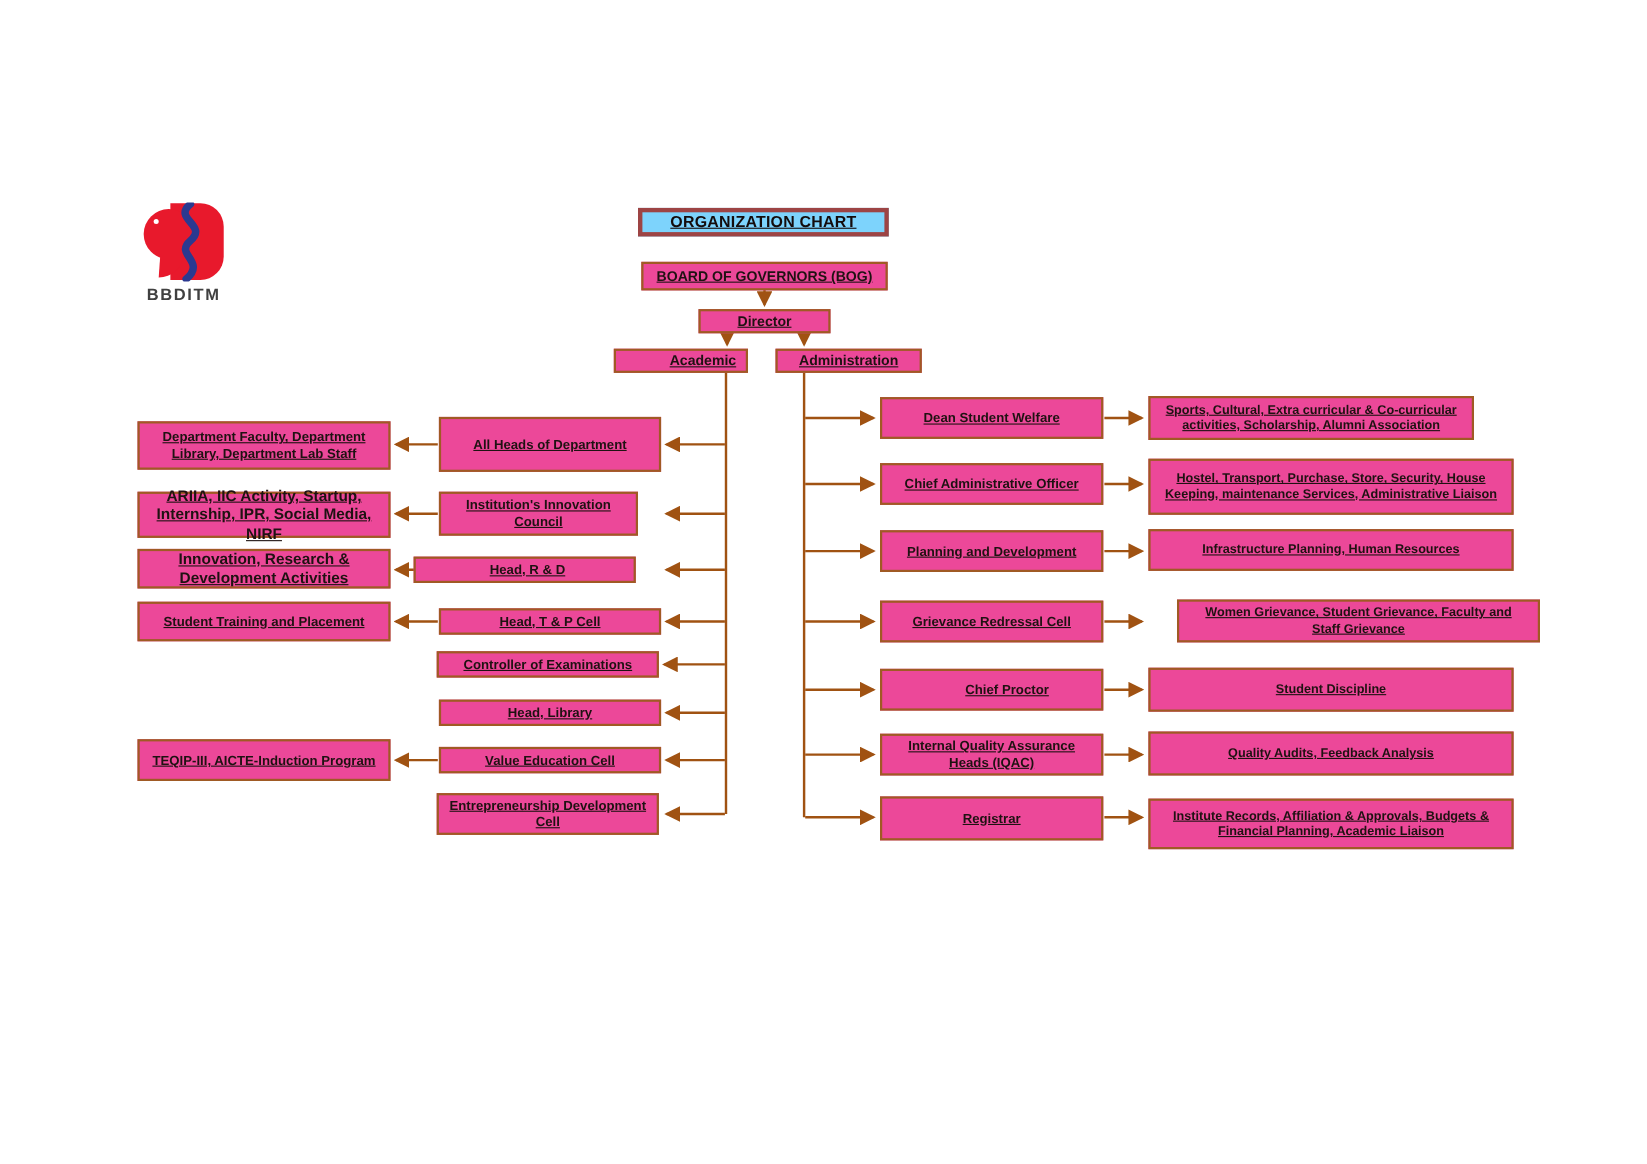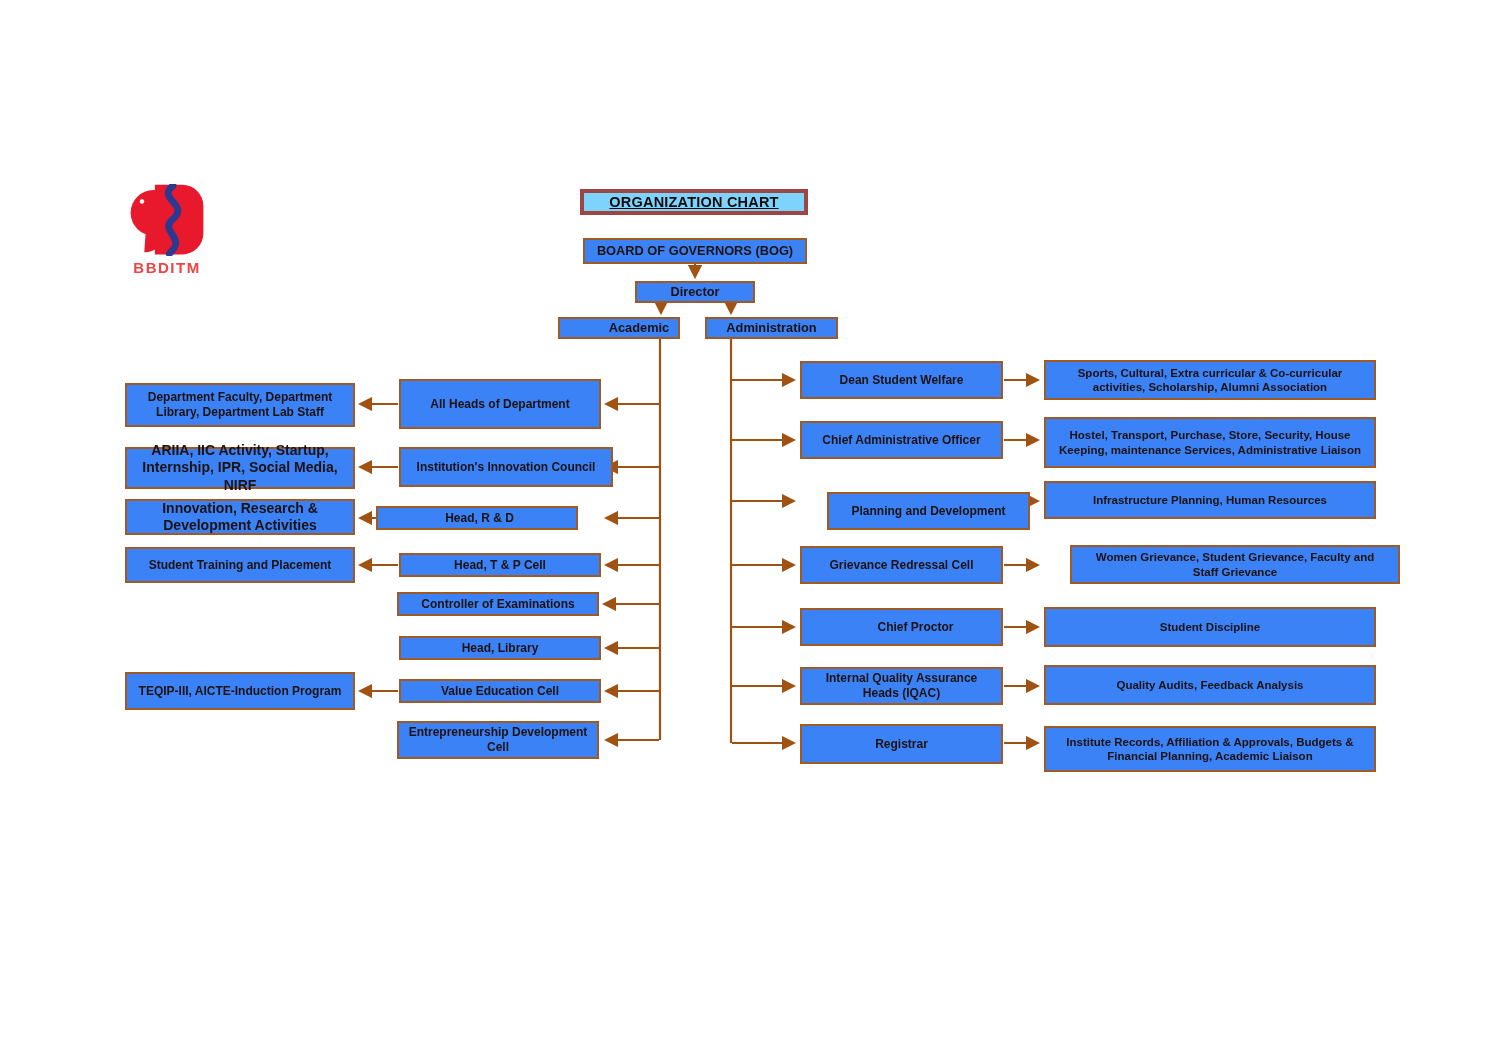--- a/index.html
+++ b/index.html
@@ -2,34 +2,34 @@
 <html><head>
 <meta charset="utf-8">
 <style>
   html,body{margin:0;padding:0;background:#ffffff;}
   .canvas{
     position:relative;width:1497px;height:1058px;background:#ffffff;overflow:hidden;
     font-family:"Liberation Sans",sans-serif;font-weight:700;color:#1f1212;
   }
   .wires{position:absolute;left:0;top:0;width:1497px;height:1058px;pointer-events:none;}
   .box{
-    position:absolute;box-sizing:border-box;background:#3b82f6;border:2px solid #a05a24;
+    position:absolute;box-sizing:border-box;background:#ec4899;border:2px solid #a05a24;
     display:flex;align-items:center;justify-content:center;text-align:center;
-    padding:1px 8px;line-height:1.22;font-size:12px;
+    padding:1px 8px;line-height:1.22;font-size:12px;text-decoration:underline;
   }
   .box.small{font-size:14px;}
   .box.desc-r{font-size:11.5px;padding:1px 10px;}
   .title-box{
     position:absolute;left:580px;top:189px;width:228px;height:26px;box-sizing:border-box;
     background:#7dd3fc;border:4px solid #9d4444;display:flex;align-items:center;justify-content:center;
   }
   .title-box span{font-size:14.5px;color:#140c0c;text-decoration:underline;letter-spacing:.2px;white-space:nowrap;}
   .top-node{font-size:12.8px;}
   .logo{position:absolute;left:127px;top:184px;width:80px;text-align:center;}
-  .logo-text{color:#ef4444;font-size:15px;letter-spacing:1.5px;margin-top:-1px;text-align:center;}
+  .logo-text{color:#404040;font-size:15px;letter-spacing:1.5px;margin-top:-1px;text-align:center;}
 </style>
 </head>
 <body>
 
 <div class="canvas">
 
   <svg class="wires" viewBox="0 0 1497 1058">
     <defs>
       <marker id="ah" viewBox="0 0 10 10" refX="8.5" refY="5" markerWidth="6.5" markerHeight="6.5" orient="auto-start-reverse" markerUnits="strokeWidth">
         <path d="M0 0 L10 5 L0 10 z" fill="#a05212"></path>
@@ -101,21 +101,21 @@
   <div class="box top-node" style="left:558px;top:317px;width:122px;height:22px;padding-left:48px;">
     <span>Academic</span>
   </div>
   <div class="box top-node" style="left:705px;top:317px;width:133px;height:22px;">
     <span>Administration</span>
   </div>
 
   <div class="box" style="left:399px;top:379px;width:202px;height:50px;">
     <span>All Heads of Department</span>
   </div>
-  <div class="box" style="left:399px;top:447px;width:214px;height:40px;">
+  <div class="box" style="left:399px;top:447px;width:181px;height:40px;">
     <span>Institution's Innovation Council</span>
   </div>
   <div class="box" style="left:376px;top:506px;width:202px;height:24px;padding-left:13px;">
     <span>Head, R &amp; D</span>
   </div>
   <div class="box" style="left:399px;top:553px;width:202px;height:24px;">
     <span>Head, T &amp; P Cell</span>
   </div>
   <div class="box" style="left:397px;top:592px;width:202px;height:24px;">
     <span>Controller of Examinations</span>
@@ -145,37 +145,37 @@
   <div class="box" style="left:125px;top:672px;width:230px;height:38px;">
     <span>TEQIP-III, AICTE-Induction Program</span>
   </div>
 
   <div class="box" style="left:800px;top:361px;width:203px;height:38px;">
     <span>Dean Student Welfare</span>
   </div>
   <div class="box" style="left:800px;top:421px;width:203px;height:38px;">
     <span>Chief Administrative Officer</span>
   </div>
-  <div class="box" style="left:800px;top:492px;width:203px;height:38px;margin-left:27px;">
+  <div class="box" style="left:800px;top:482px;width:203px;height:38px;">
     <span>Planning and Development</span>
   </div>
   <div class="box" style="left:800px;top:546px;width:203px;height:38px;">
     <span>Grievance Redressal Cell</span>
   </div>
   <div class="box" style="left:800px;top:608px;width:203px;height:38px;padding-left:36px;">
     <span>Chief Proctor</span>
   </div>
   <div class="box" style="left:800px;top:667px;width:203px;height:38px;">
     <span>Internal Quality Assurance Heads (IQAC)</span>
   </div>
   <div class="box" style="left:800px;top:724px;width:203px;height:40px;">
     <span>Registrar</span>
   </div>
 
-  <div class="box desc-r" style="left:1044px;top:360px;width:332px;height:40px;">
+  <div class="box desc-r" style="left:1044px;top:360px;width:296px;height:40px;">
     <span>Sports, Cultural, Extra curricular &amp; Co-curricular activities, Scholarship, Alumni Association</span>
   </div>
   <div class="box desc-r" style="left:1044px;top:417px;width:332px;height:51px;">
     <span>Hostel, Transport, Purchase, Store, Security, House Keeping, maintenance Services, Administrative Liaison</span>
   </div>
   <div class="box desc-r" style="left:1044px;top:481px;width:332px;height:38px;">
     <span>Infrastructure Planning, Human Resources</span>
   </div>
   <div class="box desc-r" style="left:1044px;top:545px;width:330px;height:39px;margin-left:26px;">
     <span>Women Grievance, Student Grievance, Faculty and Staff Grievance</span>

